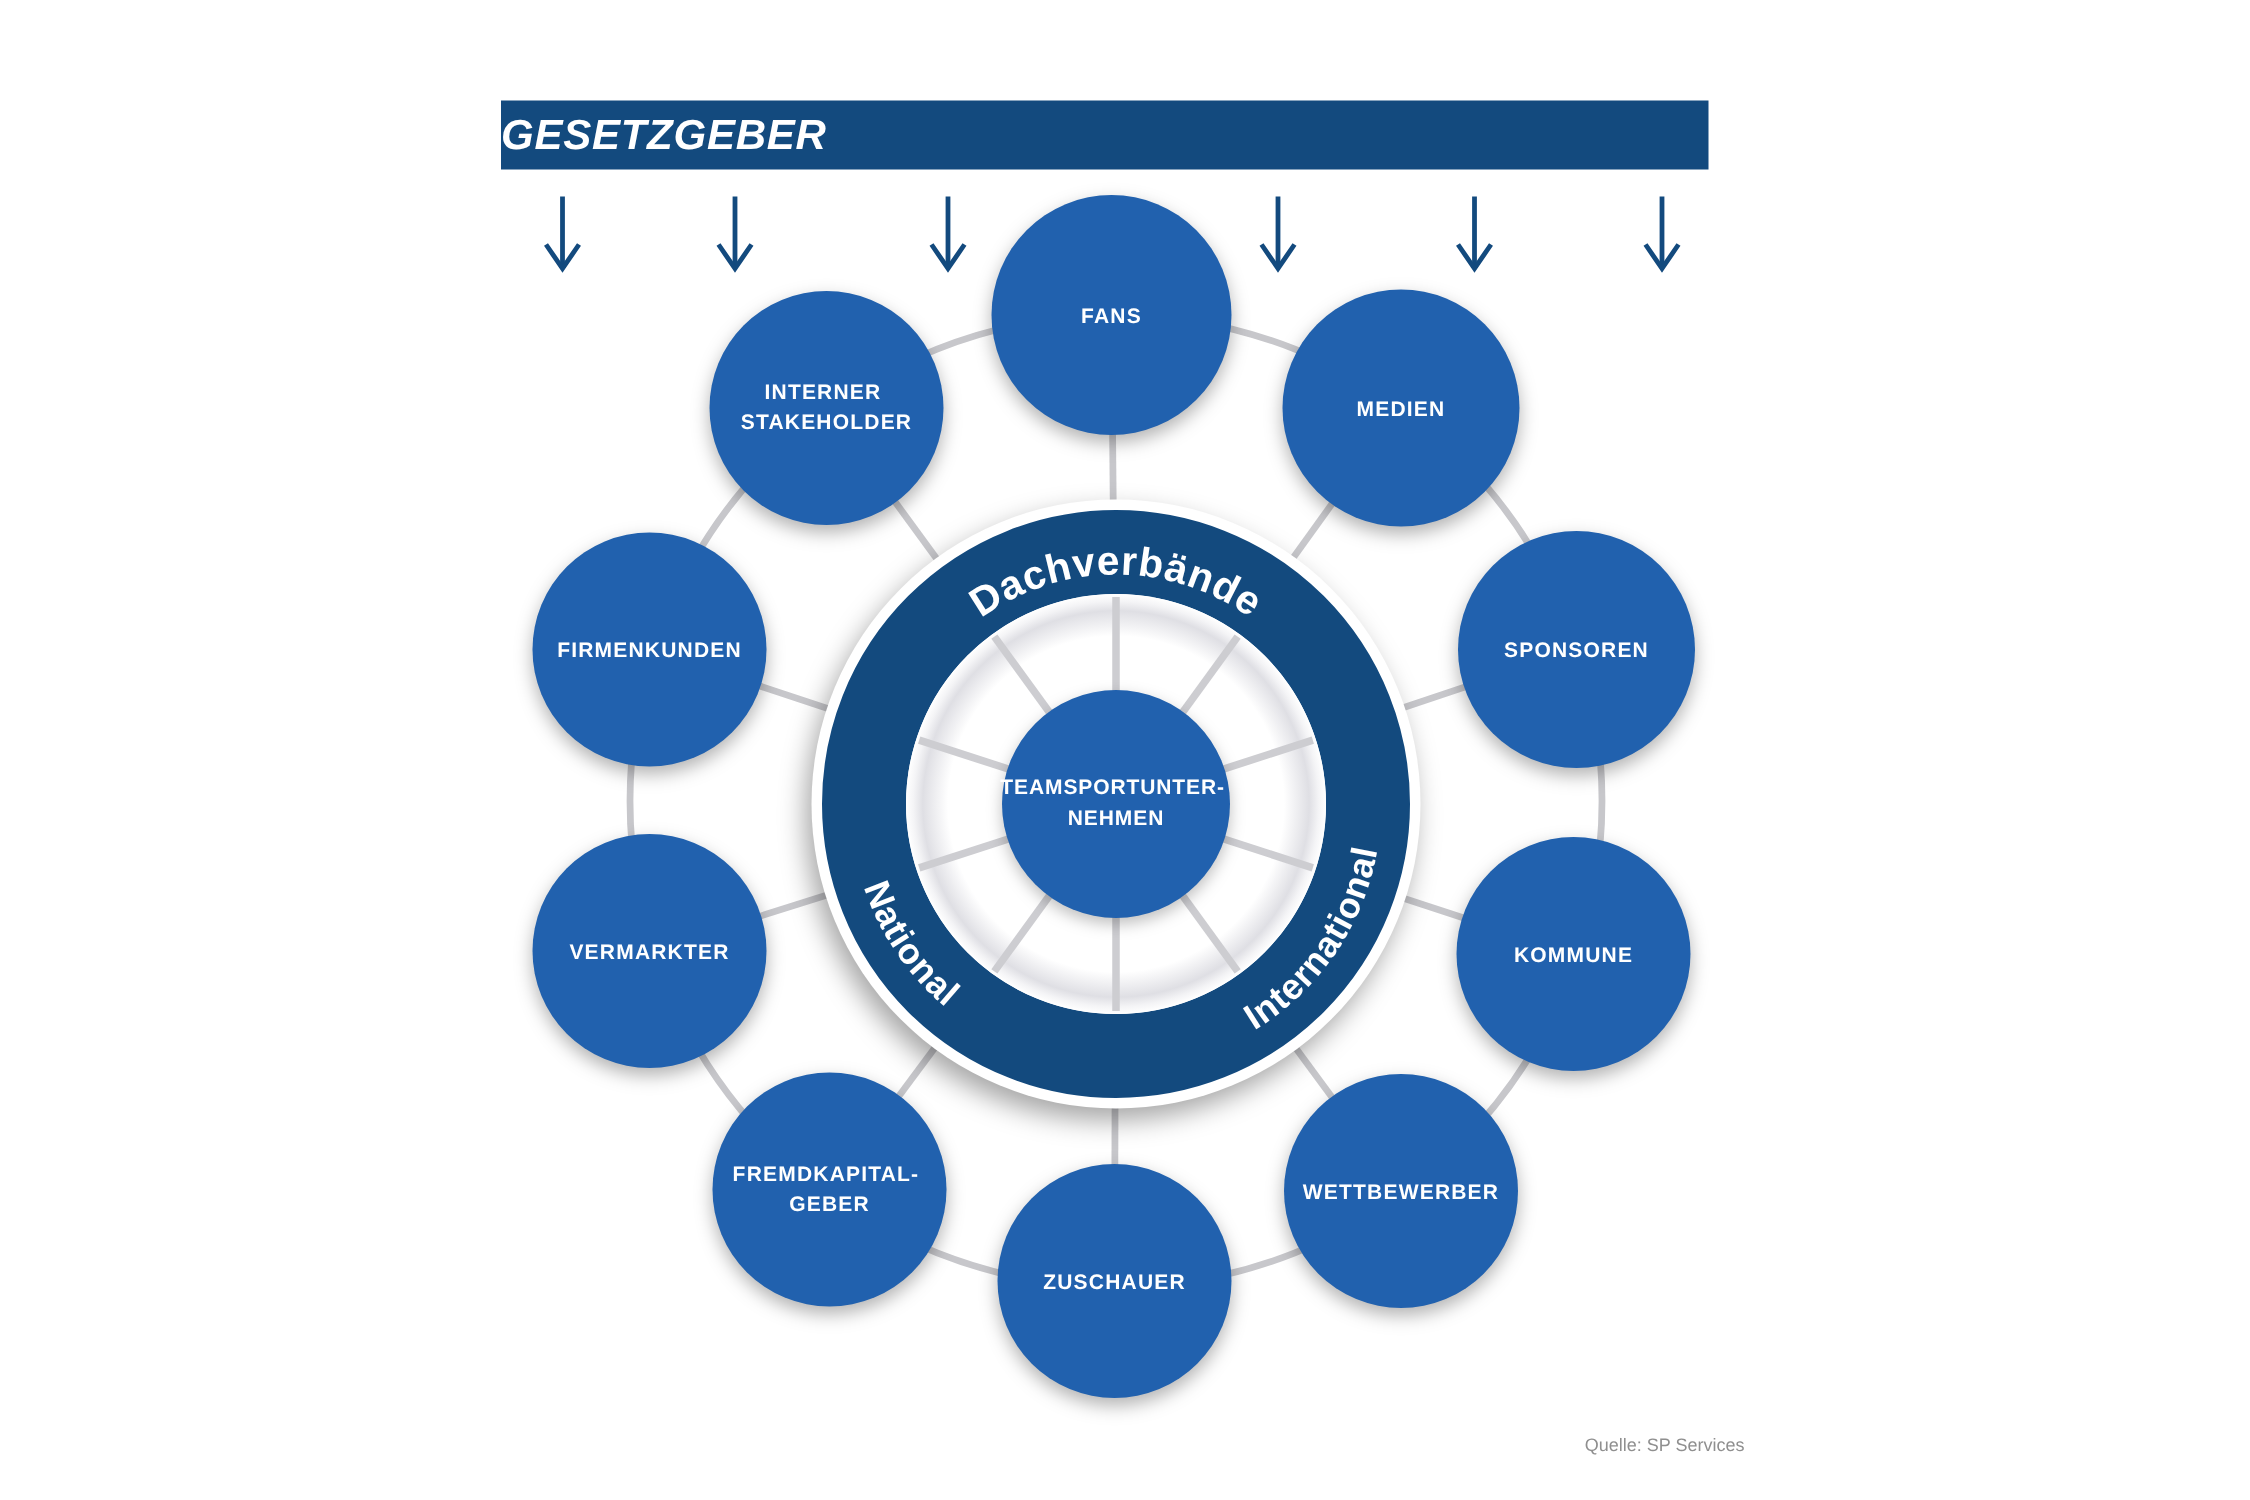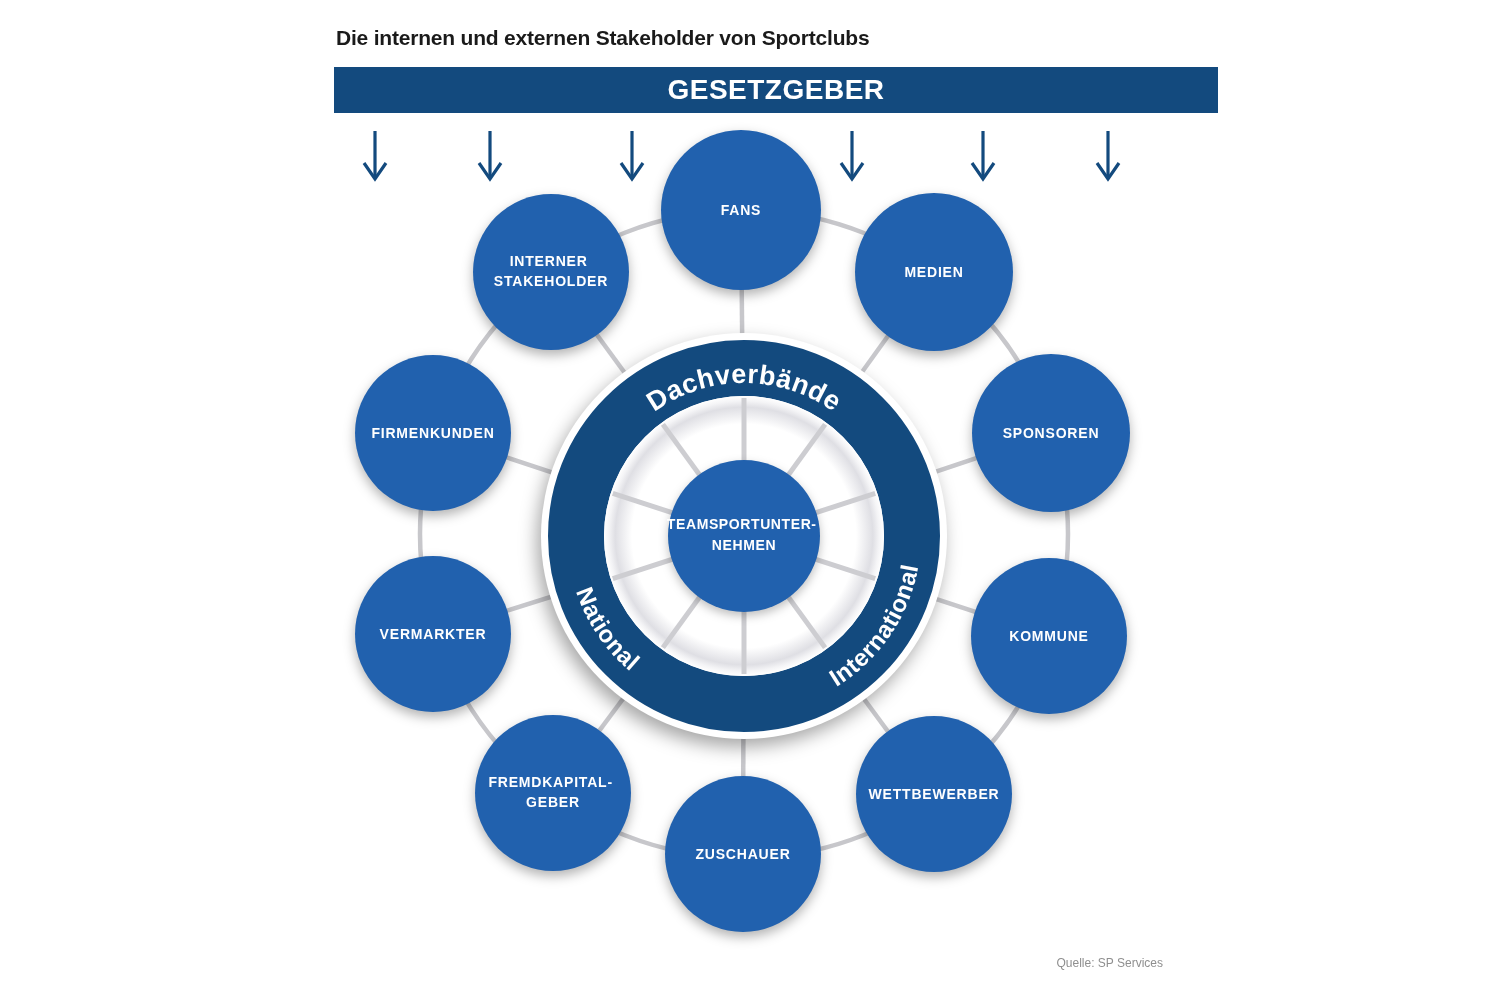--- a/index.html
+++ b/index.html
@@ -18,26 +18,26 @@
     top: 26px;
     font-size: 21px;
     font-weight: bold;
     color: var(--title_gray, #1a1a1a);
     letter-spacing: -0.2px;
   }
   .banner {
     position: absolute;
     left: 334px;
     top: 67px;
-    width: 884px;
+    width: 805px;
     height: 46px;
     background: var(--navy, #134A7E);
     display: flex;
     align-items: center;
-    justify-content: center;
+    font-style: italic;
   }
   .banner-label {
     color: var(--text_white, #ffffff);
     font-size: 28px;
     font-weight: bold;
     letter-spacing: 0.5px;
   }
   svg.diagram { position: absolute; left: 0; top: 0; }
   .arrow-line, .arrow-head {
     stroke: var(--navy, #134A7E);
@@ -99,21 +99,20 @@
     text-align: right;
     font-size: 12px;
     color: var(--source_gray, #8F8F8F);
   }
 </style>
 </head>
 <body>
 
 <div class="page">
 
-  <div class="title">Die internen und externen Stakeholder von Sportclubs</div>
 
   <div class="banner">
     <span class="banner-label">GESETZGEBER</span>
   </div>
 
   <svg class="diagram" width="1500" height="1000" viewBox="0 0 1500 1000">
     <defs>
       <radialGradient id="innerShade" cx="0.5" cy="0.5" r="0.5">
         <stop offset="0" stop-color="#ffffff"></stop>
         <stop offset="0.80" stop-color="#ffffff"></stop>

